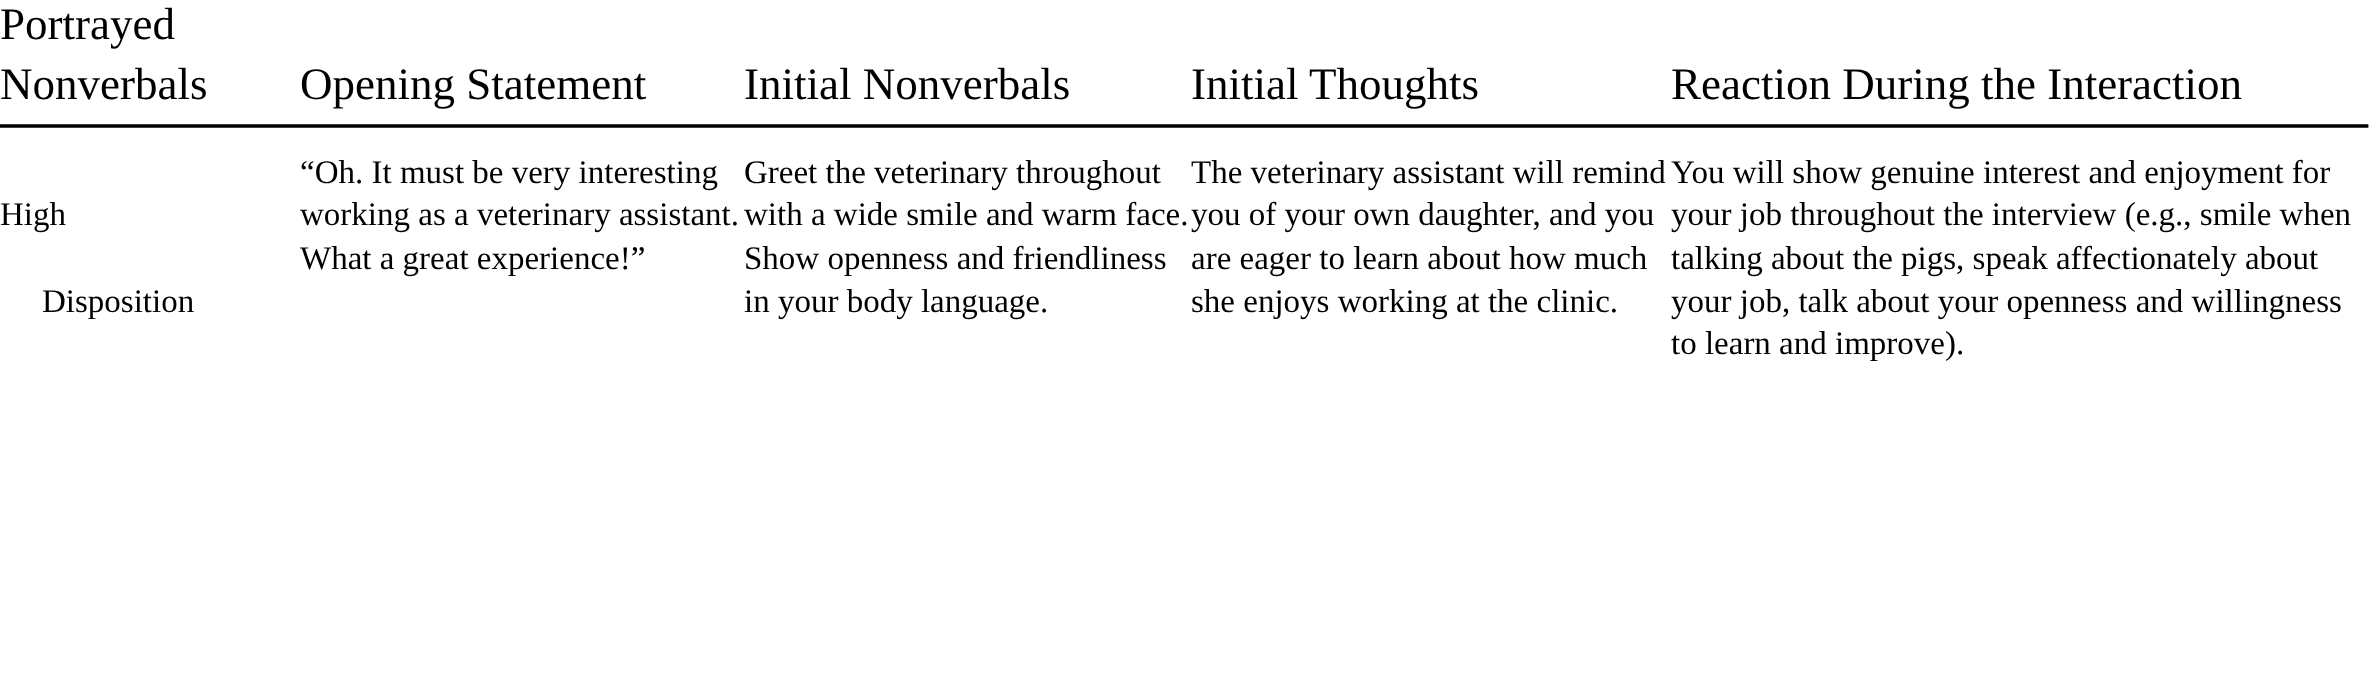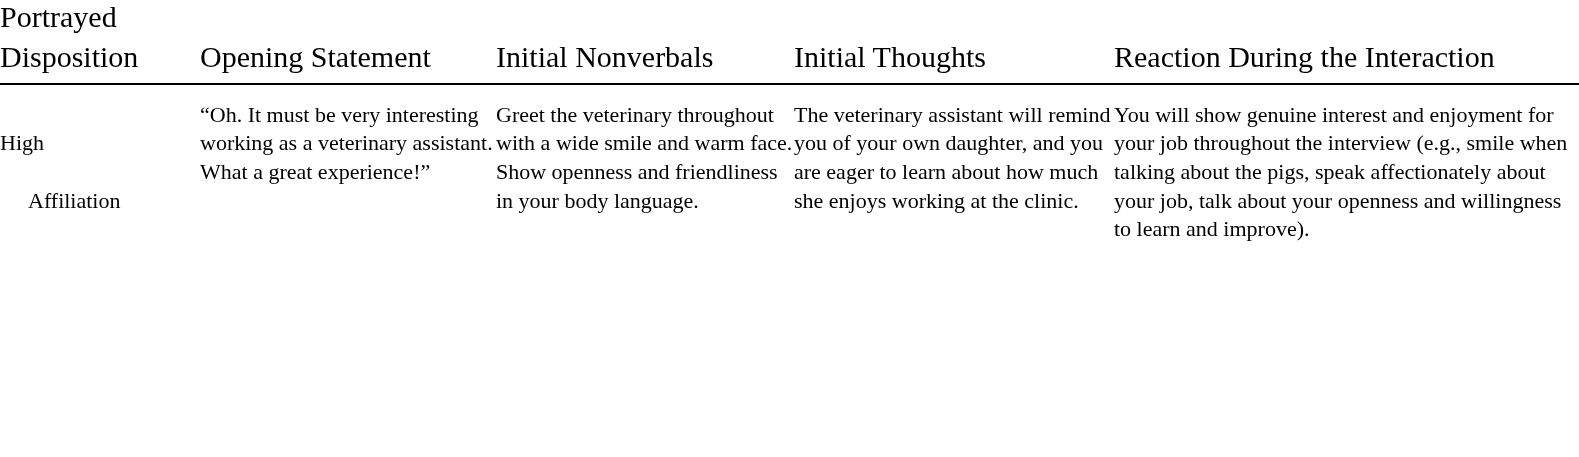--- a/index.html
+++ b/index.html
@@ -90,41 +90,41 @@
       <col class="col-1">
       <col class="col-2">
       <col class="col-3">
       <col class="col-4">
       <col class="col-5">
     </colgroup>
     <thead>
       <tr class="header-row">
         <th class="th-1">
           <span class="hdr-line clip-top">Portrayed</span>
-          <span class="hdr-line">Disposition</span>
+          <span class="hdr-line">Nonverbals</span>
         </th>
         <th class="th-2">
           <span class="hdr-line">Opening Statement</span>
         </th>
         <th class="th-3">
           <span class="hdr-line">Initial Nonverbals</span>
         </th>
         <th class="th-4">
           <span class="hdr-line">Initial Thoughts</span>
         </th>
         <th class="th-5">
           <span class="hdr-line">Reaction During the Interaction</span>
         </th>
       </tr>
     </thead>
     <tbody>
       <tr>
         <td class="disposition">
           <span class="hdr-line">High</span>
-          <span class="line2">Affiliation</span>
+          <span class="line2">Disposition</span>
         </td>
         <td class="cell-2">“Oh. It must be very interesting working as a veterinary assistant. What a great experience!”</td>
         <td class="cell-3">Greet the veterinary throughout with a wide smile and warm face. Show openness and friendliness in your body language.</td>
         <td class="cell-4">The veterinary assistant will remind you of your own daughter, and you are eager to learn about how much she enjoys working at the clinic.</td>
         <td class="cell-5">You will show genuine interest and enjoyment for your job throughout the interview (e.g., smile when talking about the pigs, speak affectionately about your job, talk about your openness and willingness to learn and improve).</td>
       </tr>
     </tbody>
   </table>
 </div>
 

